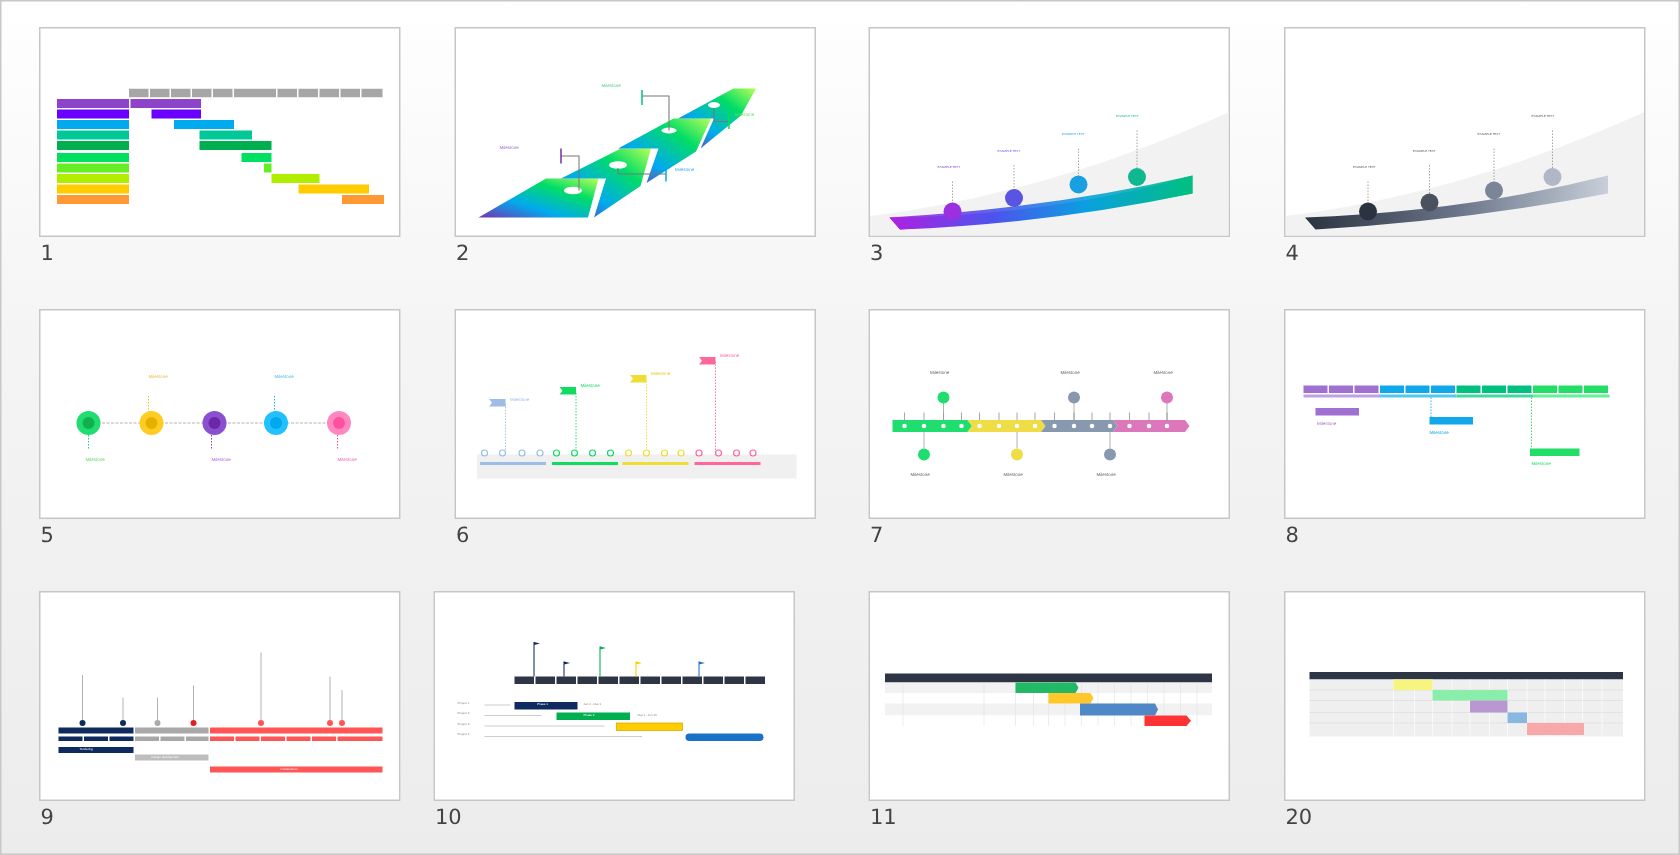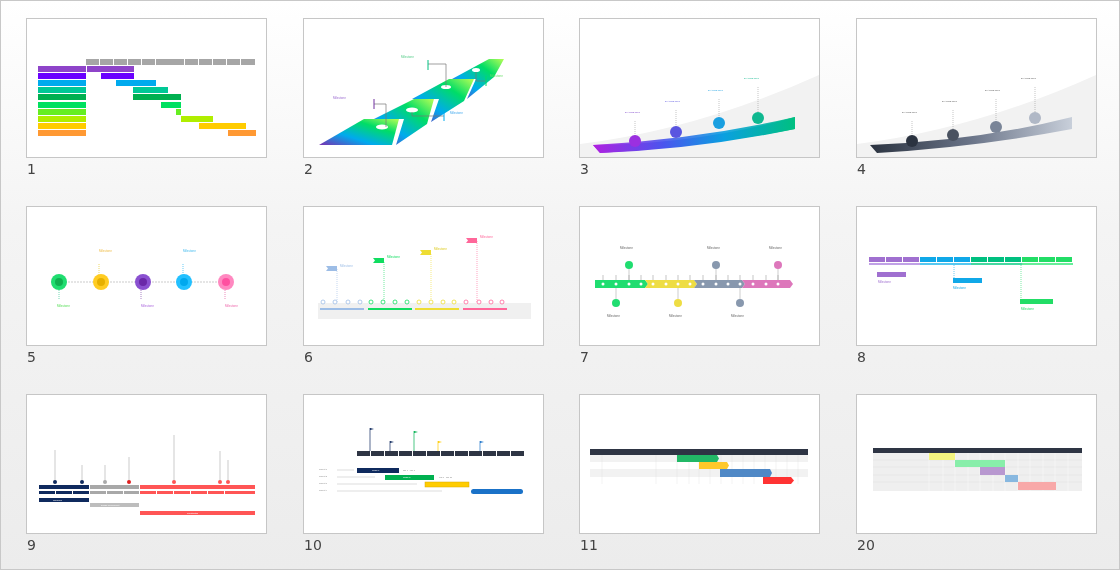--- a/index.html
+++ b/index.html
@@ -392,21 +392,21 @@
           <circle cx="193" cy="87" r="2" fill="#ff5555"></circle>
           <circle cx="201" cy="87" r="2" fill="#ff5555"></circle>
       </svg>
       <div class="abs tiny" style="left:26px;top:104px;color:#fff;">Tendering</div>
       <div class="abs tiny" style="left:74px;top:109px;color:#fff;">Design development</div>
       <div class="abs tiny" style="left:160px;top:117px;color:#fff;">Construction</div>
     </div>
     <div class="num">9</div>
   </div>
 
-  <div class="slide-cell" style="left:302px;top:393px;">
+  <div class="slide-cell" style="left:288px;top:393px;">
     <div class="thumb">
       <svg width="241" height="140">
         <g fill="#2e3544">
           <rect x="53" y="56" width="13" height="5"></rect>
             <rect x="67" y="56" width="13" height="5"></rect>
             <rect x="81" y="56" width="13" height="5"></rect>
           <rect x="95" y="56" width="13" height="5"></rect>
             <rect x="109" y="56" width="13" height="5"></rect>
             <rect x="123" y="56" width="13" height="5"></rect>
           <rect x="137" y="56" width="13" height="5"></rect>

